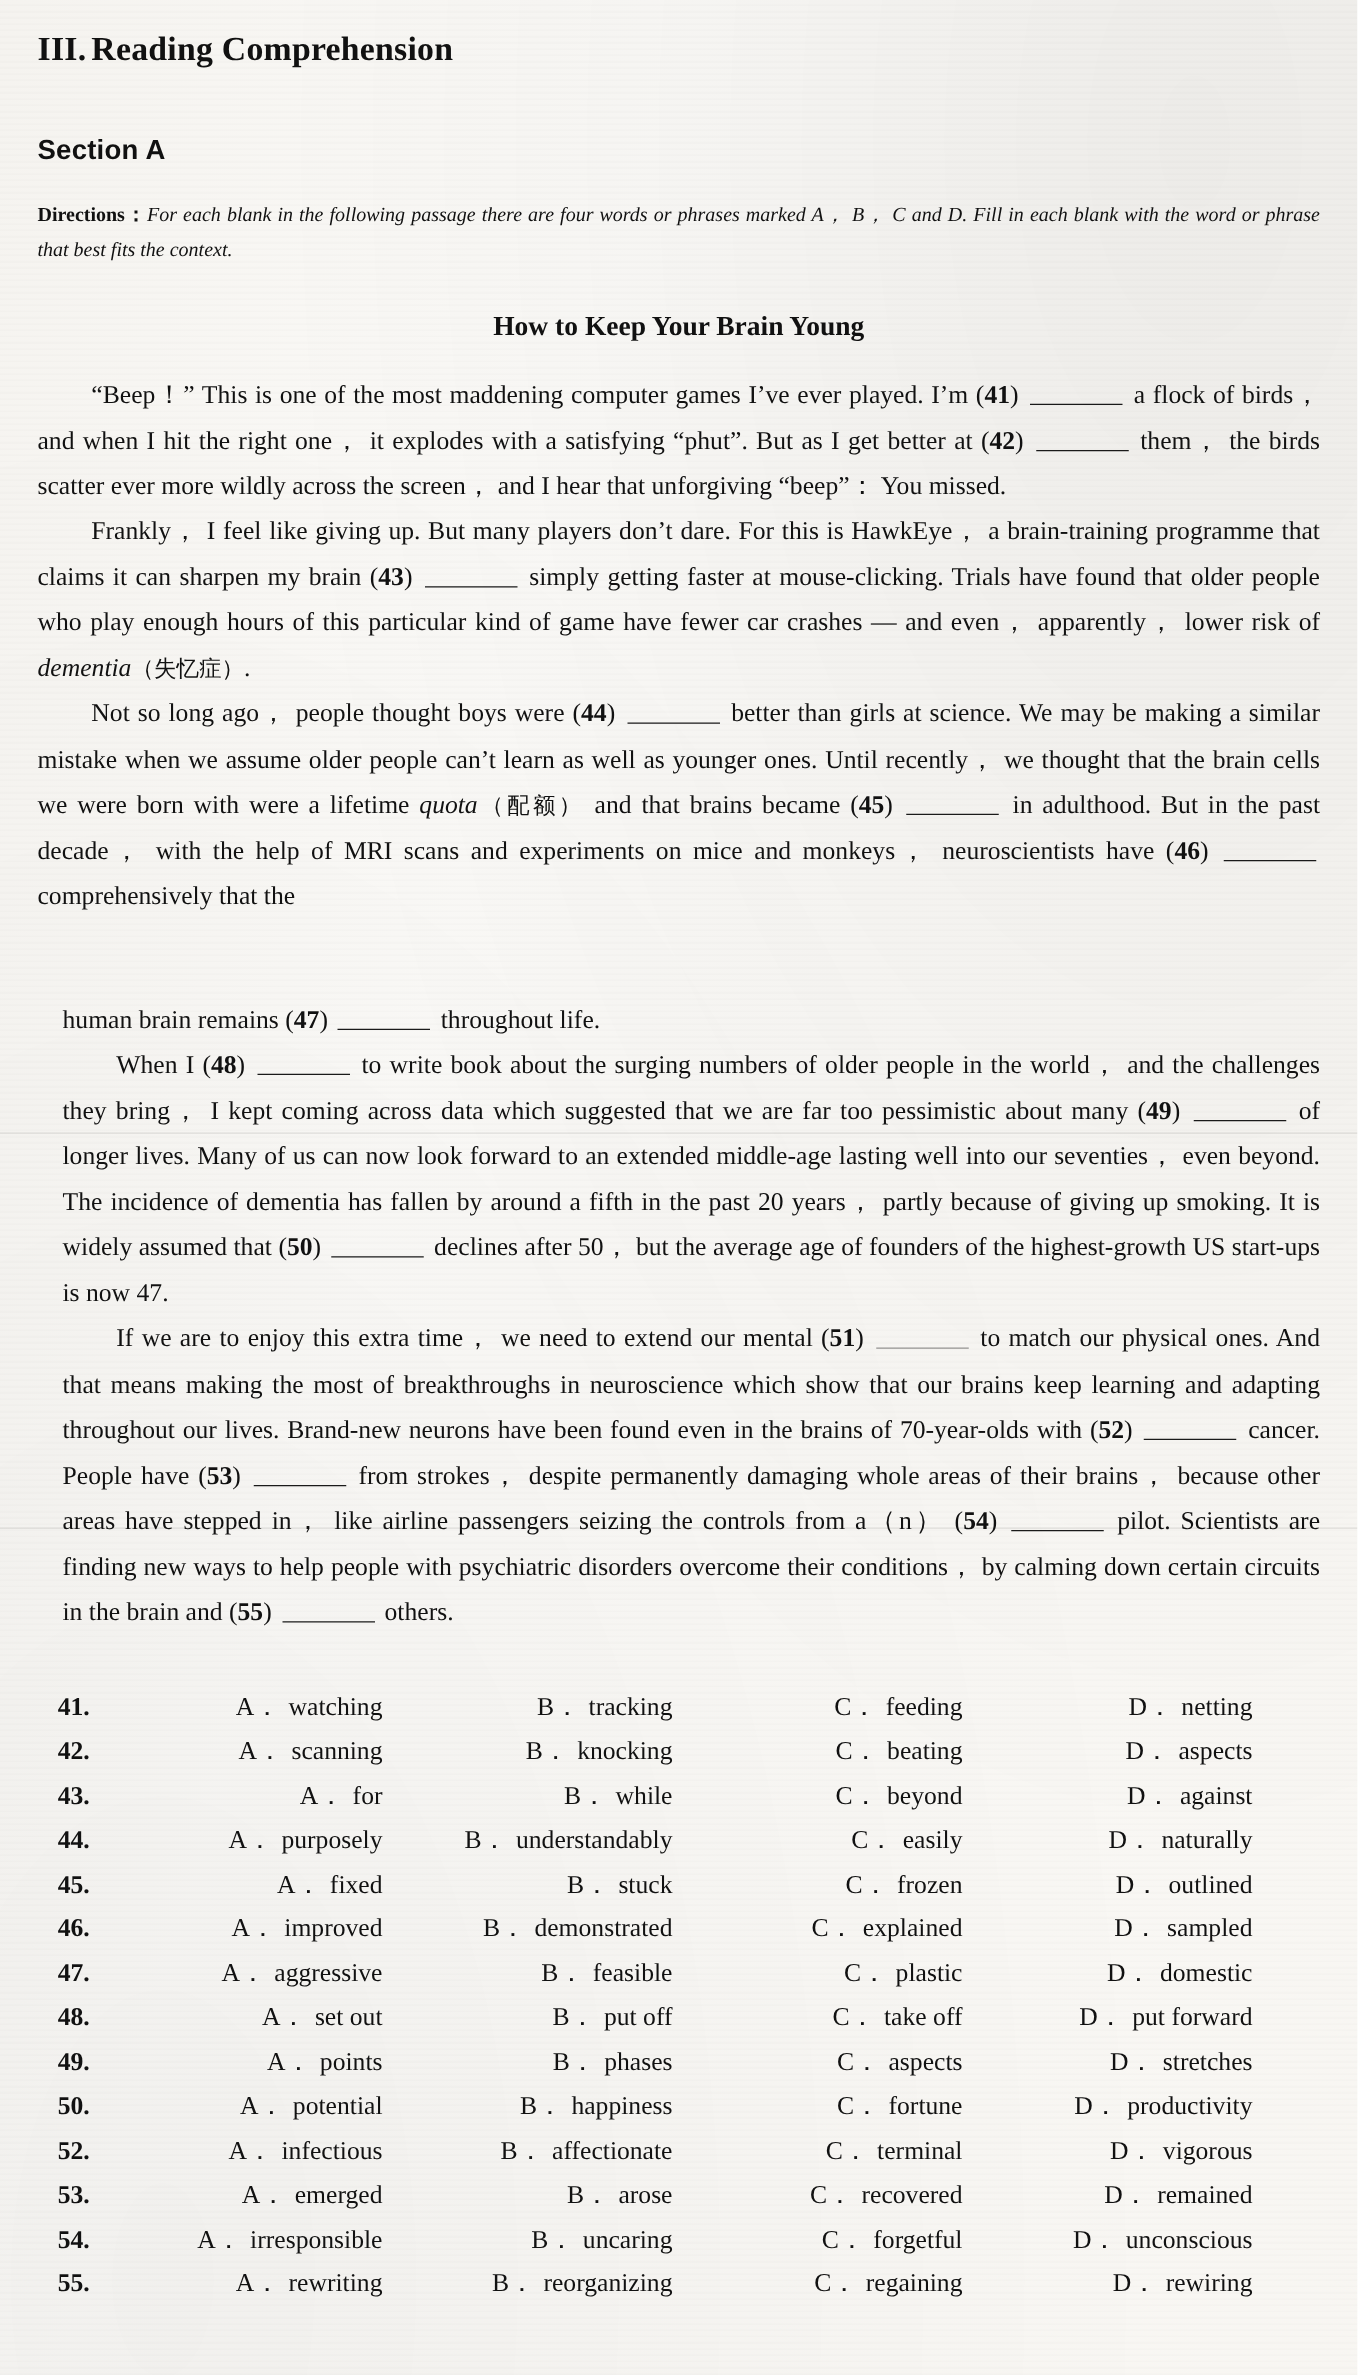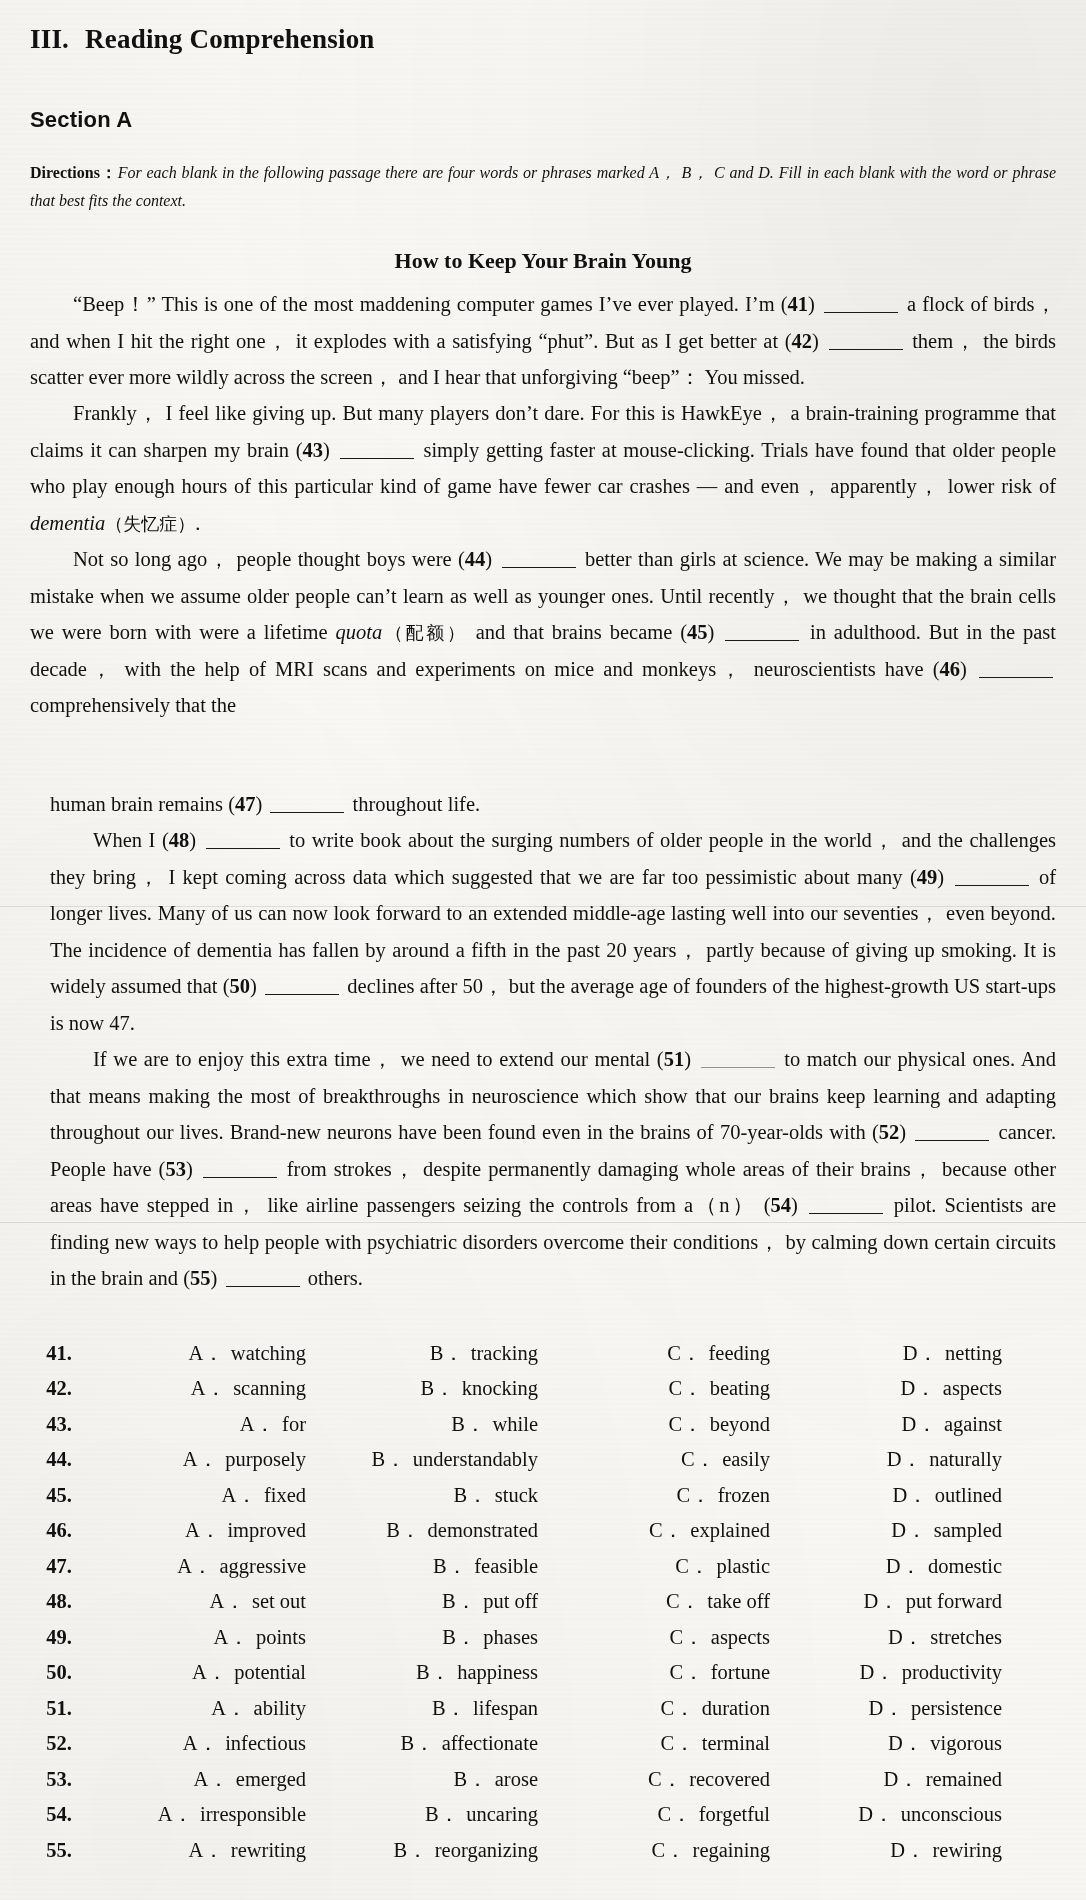--- a/index.html
+++ b/index.html
@@ -52,21 +52,21 @@
     padding: 16px 30px 0 30px;
   }
 
   h1.section-heading {
     font-family: "Liberation Serif", "DejaVu Serif", serif;
     font-size: 27px;
     font-weight: bold;
     margin: 8px 0 0 0;
     letter-spacing: .2px;
   }
-  h1.section-heading .numeral { margin-right: 16px; }
+  h1.section-heading .numeral { margin-right: 4px; }
 
   h2.subsection {
     font-family: "Liberation Sans", "DejaVu Sans", sans-serif;
     font-size: 22px;
     font-weight: bold;
     margin: 52px 0 0 0;
     letter-spacing: .2px;
   }
 
   .directions {
@@ -83,21 +83,21 @@
   .directions .dir-text { font-style: italic; }
 
   h3.passage-title {
     text-align: center;
     font-size: 22px;
     font-weight: bold;
     margin: 34px 0 0 0;
   }
 
   .passage {
-    margin-top: 12px;
+    margin-top: 24px;
     font-size: 20.5px;
     line-height: 1.78;
     text-align: justify;
     text-justify: inter-word;
   }
   .passage p {
     margin: 0;
     text-indent: 2.1em;
   }
   .passage p.noindent { text-indent: 0; }
@@ -247,27 +247,20 @@
           <span class="opt"><span class="letter">D．</span><span>stretches</span></span>
         </div>
         <div class="choice-row">
           <span class="q-num">50.</span>
           <span class="opt"><span class="letter">A．</span><span>potential</span></span>
           <span class="opt"><span class="letter">B．</span><span>happiness</span></span>
           <span class="opt"><span class="letter">C．</span><span>fortune</span></span>
           <span class="opt"><span class="letter">D．</span><span>productivity</span></span>
         </div>
         <div class="choice-row">
-          <span class="q-num">51.</span>
-          <span class="opt"><span class="letter">A．</span><span>ability</span></span>
-          <span class="opt"><span class="letter">B．</span><span>lifespan</span></span>
-          <span class="opt"><span class="letter">C．</span><span>duration</span></span>
-          <span class="opt"><span class="letter">D．</span><span>persistence</span></span>
-        </div>
-        <div class="choice-row">
           <span class="q-num">52.</span>
           <span class="opt"><span class="letter">A．</span><span>infectious</span></span>
           <span class="opt"><span class="letter">B．</span><span>affectionate</span></span>
           <span class="opt"><span class="letter">C．</span><span>terminal</span></span>
           <span class="opt"><span class="letter">D．</span><span>vigorous</span></span>
         </div>
         <div class="choice-row">
           <span class="q-num">53.</span>
           <span class="opt"><span class="letter">A．</span><span>emerged</span></span>
           <span class="opt"><span class="letter">B．</span><span>arose</span></span>

